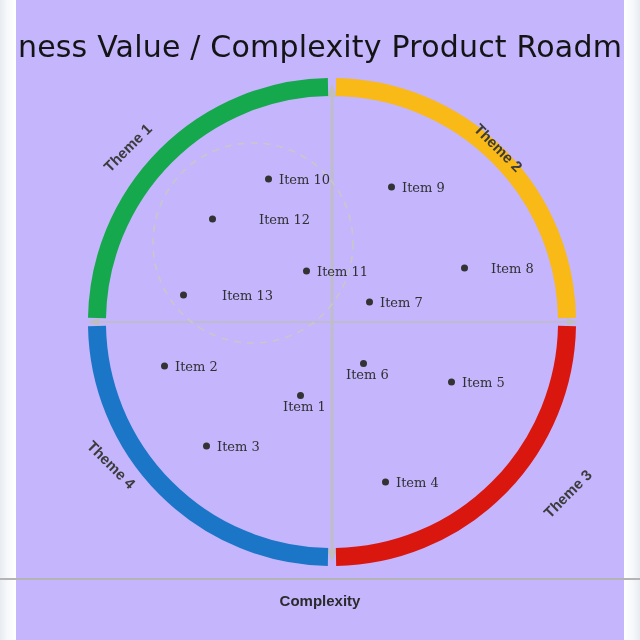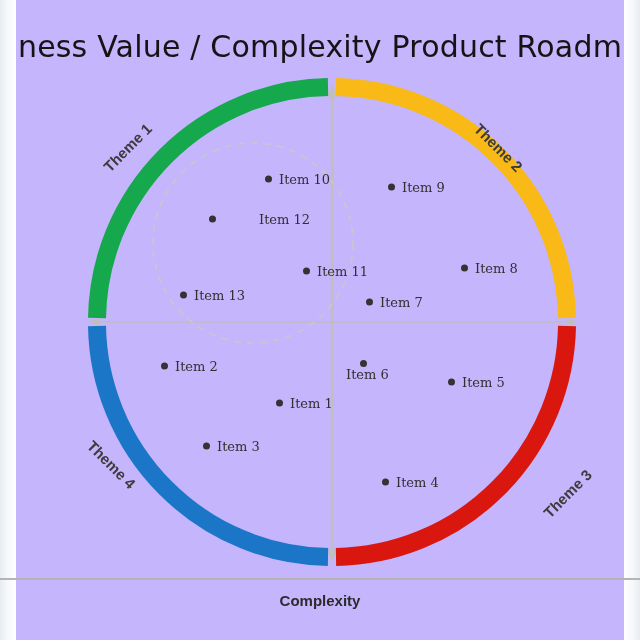--- a/index.html
+++ b/index.html
@@ -154,21 +154,21 @@
 
         <path d="M 328 557 A 235 235 0 0 1 97 326" stroke="#1b76c8"></path>
       </g>
     </svg>
 
     <div class="theme-label" style="left:100px; top:163px; transform: rotate(-45deg);">Theme 1</div>
     <div class="theme-label" style="left:483px; top:120px; transform: rotate(45deg);">Theme 2</div>
     <div class="theme-label" style="left:540px; top:509px; transform: rotate(-45deg);">Theme 3</div>
     <div class="theme-label" style="left:96px; top:437px; transform: rotate(45deg);">Theme 4</div>
 
-    <div class="item" style="left:276px; top:403px;">
+    <div class="item" style="left:276px; top:403px;flex-direction:column;">
       <span class="dot"></span>
       <span class="item-label">Item 1</span>
     </div>
     <div class="item" style="left:161px; top:366px;">
       <span class="dot"></span>
       <span class="item-label">Item 2</span>
     </div>
     <div class="item" style="left:203px; top:446px;">
       <span class="dot"></span>
       <span class="item-label">Item 3</span>
@@ -182,41 +182,41 @@
       <span class="item-label">Item 5</span>
     </div>
     <div class="item" style="left:339px; top:371px;flex-direction:column;">
       <span class="dot"></span>
       <span class="item-label">Item 6</span>
     </div>
     <div class="item" style="left:366px; top:302px;">
       <span class="dot"></span>
       <span class="item-label">Item 7</span>
     </div>
-    <div class="item" style="left:461px; top:268px;">
+    <div class="item" style="left:461px; top:268px;gap:16px;">
       <span class="dot"></span>
       <span class="item-label">Item 8</span>
     </div>
     <div class="item" style="left:388px; top:187px;">
       <span class="dot"></span>
       <span class="item-label">Item 9</span>
     </div>
     <div class="item" style="left:265px; top:179px;">
       <span class="dot"></span>
       <span class="item-label">Item 10</span>
     </div>
     <div class="item" style="left:303px; top:271px;">
       <span class="dot"></span>
       <span class="item-label">Item 11</span>
     </div>
     <div class="item" style="left:209px; top:219px;gap:36px;">
       <span class="dot"></span>
       <span class="item-label">Item 12</span>
     </div>
-    <div class="item" style="left:180px; top:295px;">
+    <div class="item" style="left:180px; top:295px;gap:28px;">
       <span class="dot"></span>
       <span class="item-label">Item 13</span>
     </div>
 
   </div>
 
   <div id="footer-rule"></div>
   <div id="footer-label">Complexity</div>
 
 </div>

